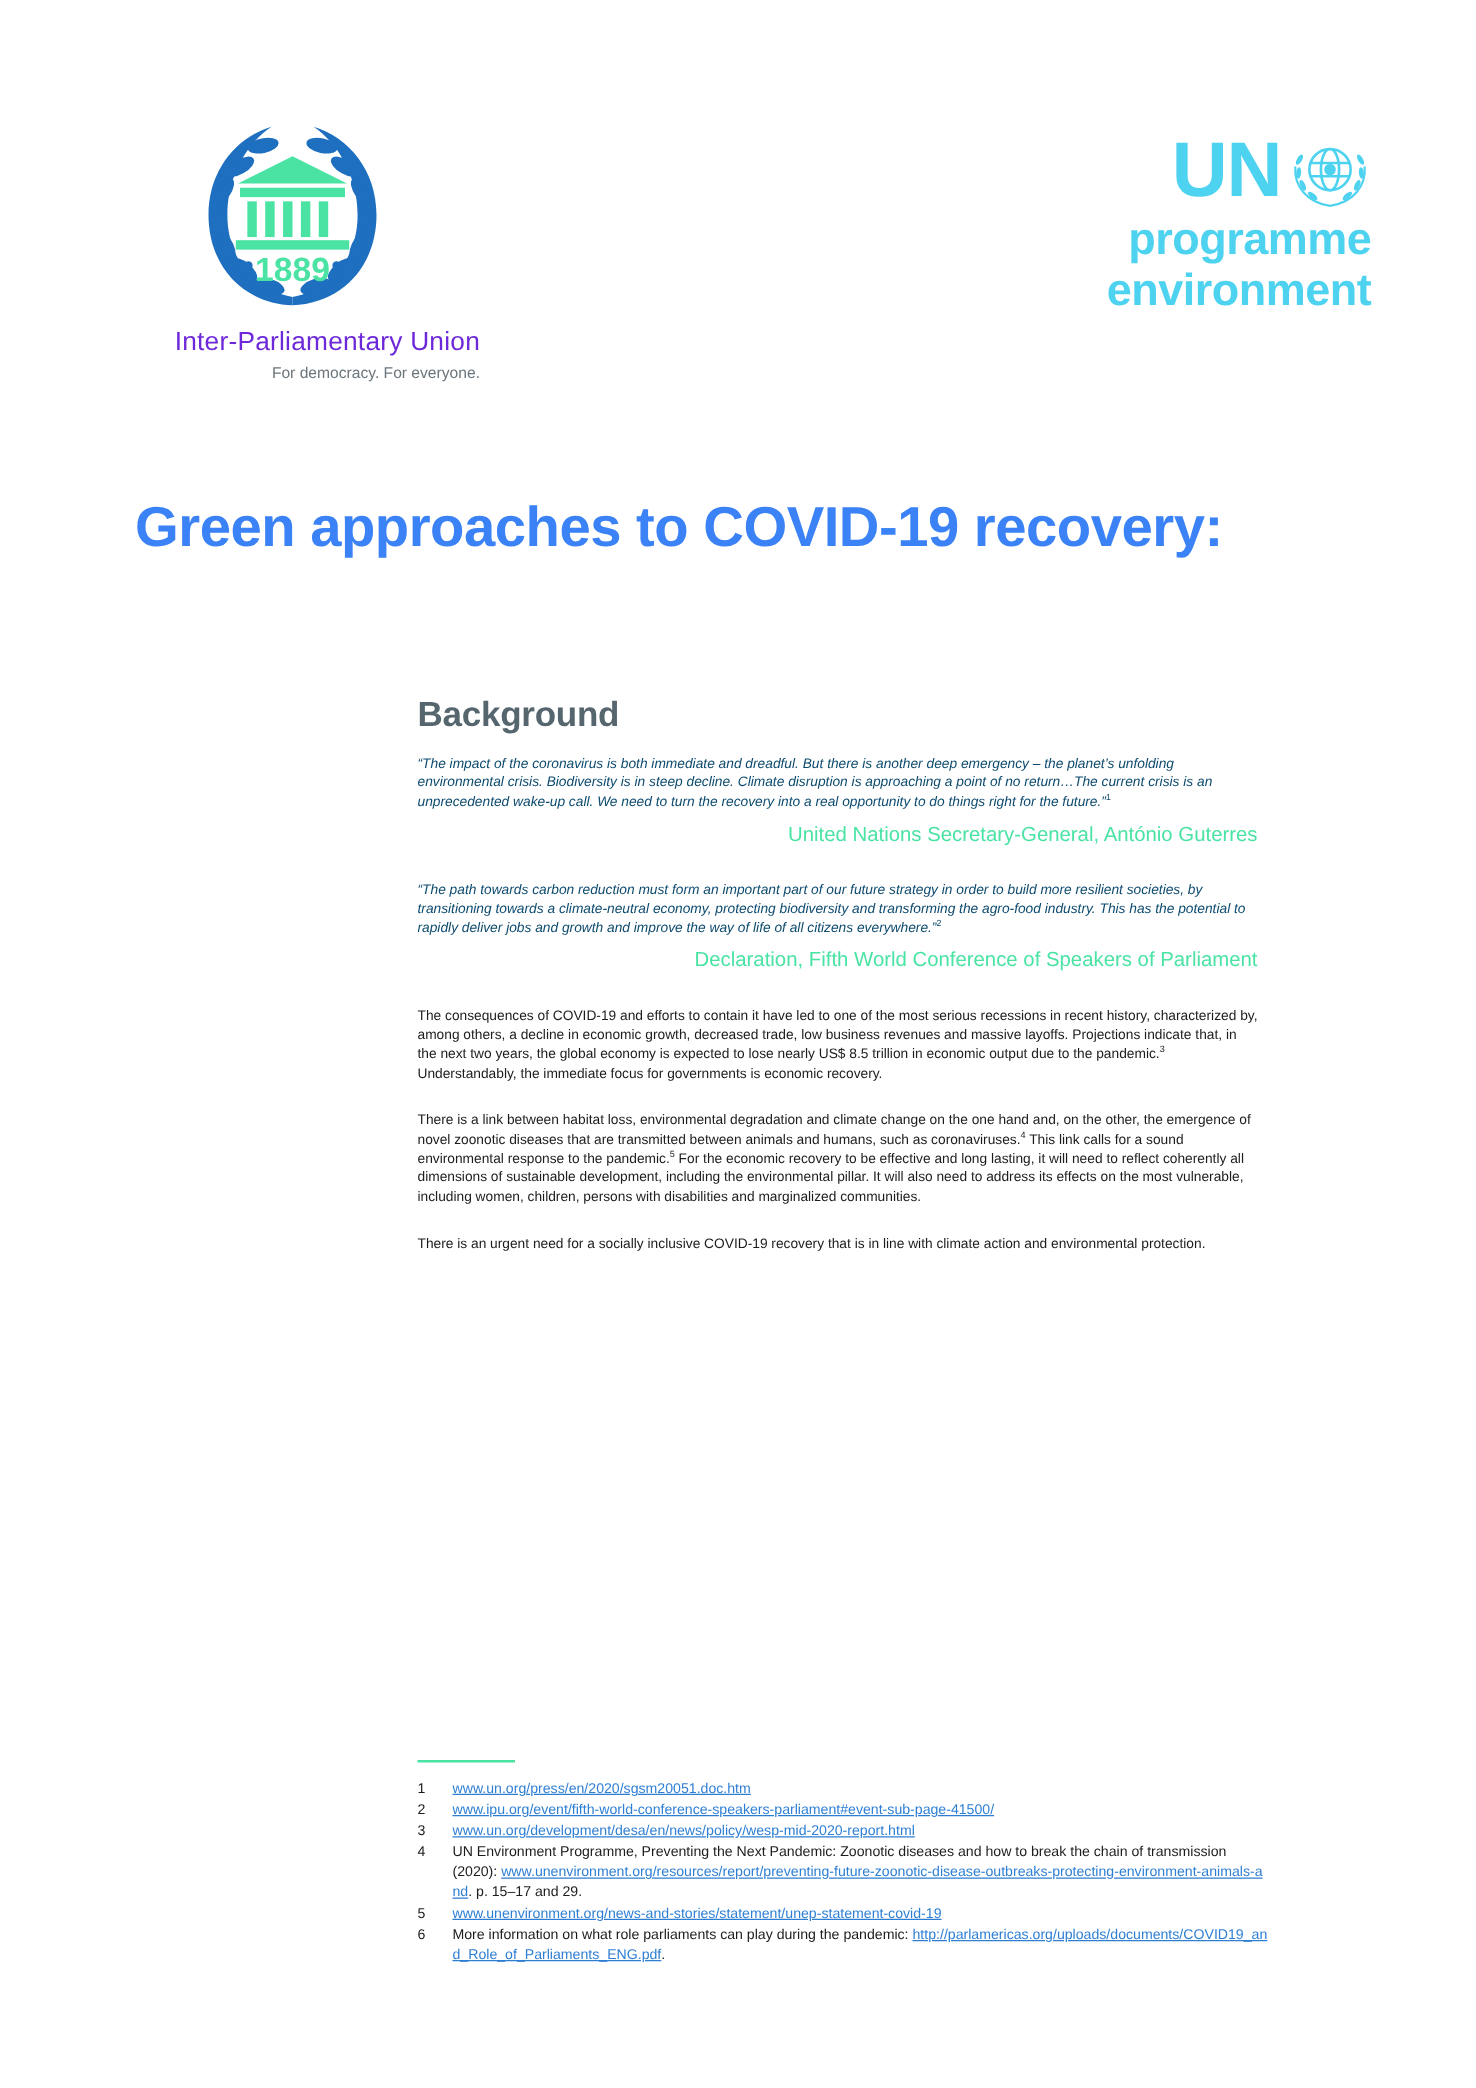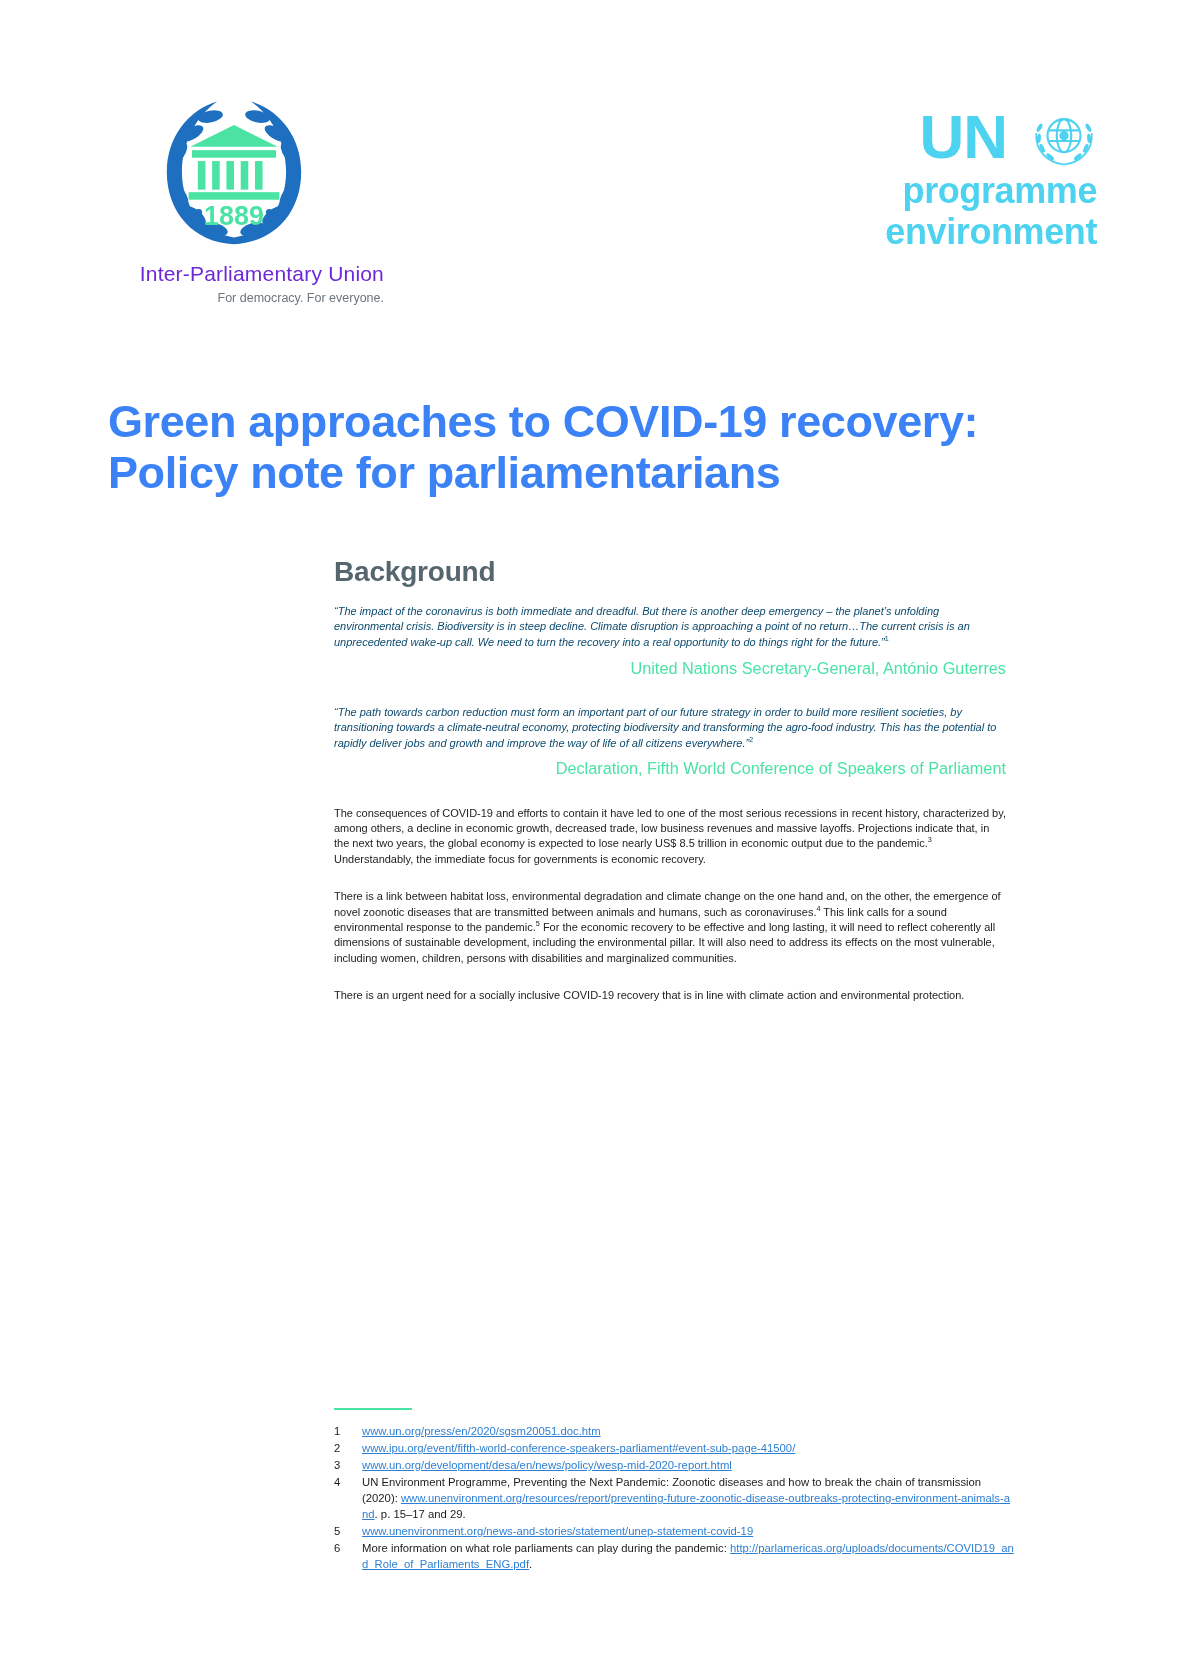--- a/index.html
+++ b/index.html
@@ -54,21 +54,21 @@
     position: absolute;
     right: 84px;
     top: 104px;
     width: 400px;
     text-align: right;
   }
   .unep-row1 {
     display: flex;
     align-items: center;
     justify-content: flex-end;
-    gap: 24px;
+    gap: 6px;
     text-align: right;
   }
   .unep-un {
     font-size: 62px;
     font-weight: 700;
     color: #4DD2F0;
     line-height: 0.92;
     letter-spacing: -1px;
     font-family: "Liberation Sans", sans-serif;
   }
@@ -252,21 +252,20 @@
         </g>
       </svg>
     </div>
     <div class="unep-word">programme</div>
     <div class="unep-word">environment</div>
   </div>
 </div>
 
 <h1 class="doc-title">
   <span class="l1">Green approaches to COVID-19 recovery:</span>
-  <span class="l2">Policy note for parliamentarians</span>
 </h1>
 
 <div class="content">
   <h2 class="section-heading">Background</h2>
   <div id="quotes-host">
       <p class="quote"><span>“The impact of the coronavirus is both immediate and dreadful. But there is another deep emergency – the planet’s unfolding environmental crisis. Biodiversity is in steep decline. Climate disruption is approaching a point of no return…The current crisis is an unprecedented wake-up call. We need to turn the recovery into a real opportunity to do things right for the future.”</span><sup>1</sup></p>
       <div class="attribution">United Nations Secretary-General, António Guterres</div>
       <p class="quote"><span>“The path towards carbon reduction must form an important part of our future strategy in order to build more resilient societies, by transitioning towards a climate-neutral economy, protecting biodiversity and transforming the agro-food industry. This has the potential to rapidly deliver jobs and growth and improve the way of life of all citizens everywhere.”</span><sup>2</sup></p>
       <div class="attribution">Declaration, Fifth World Conference of Speakers of Parliament</div>
     </div>

